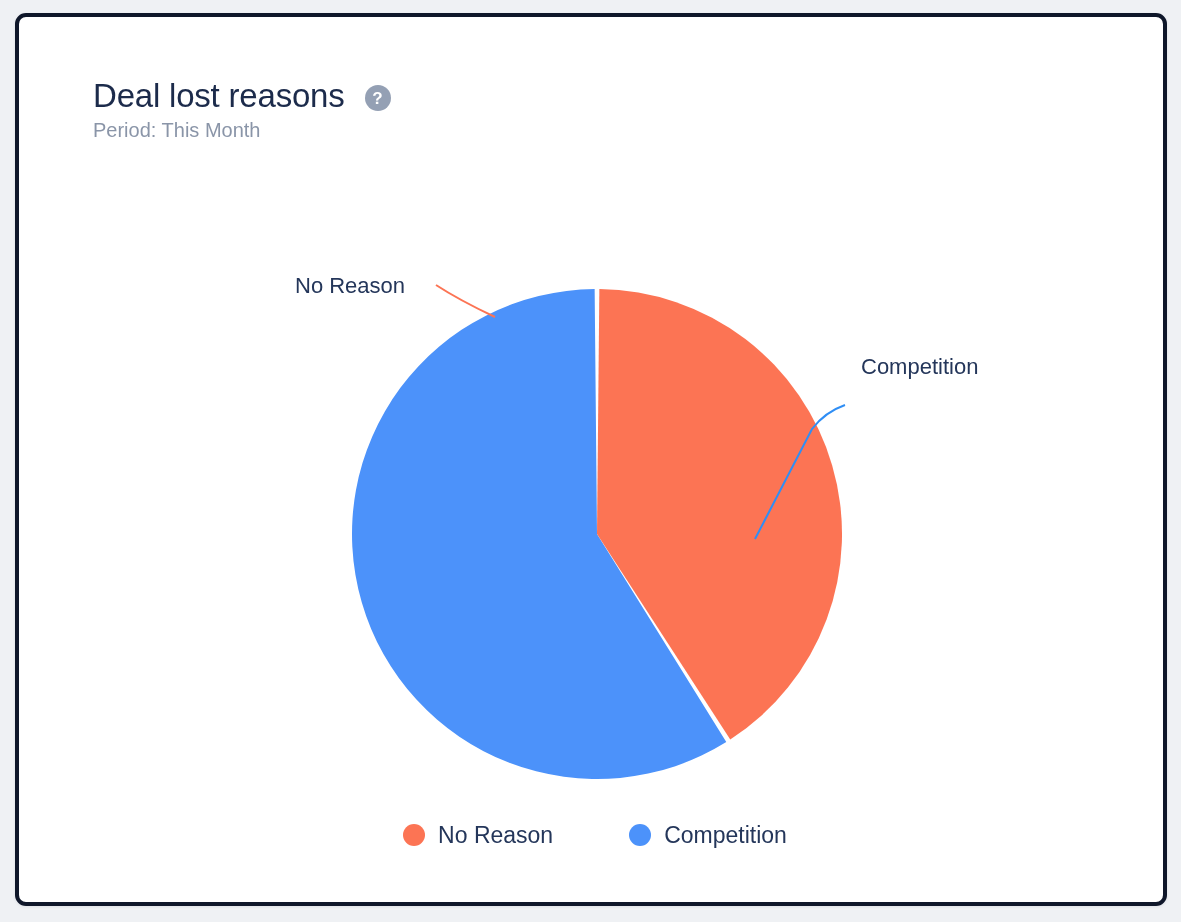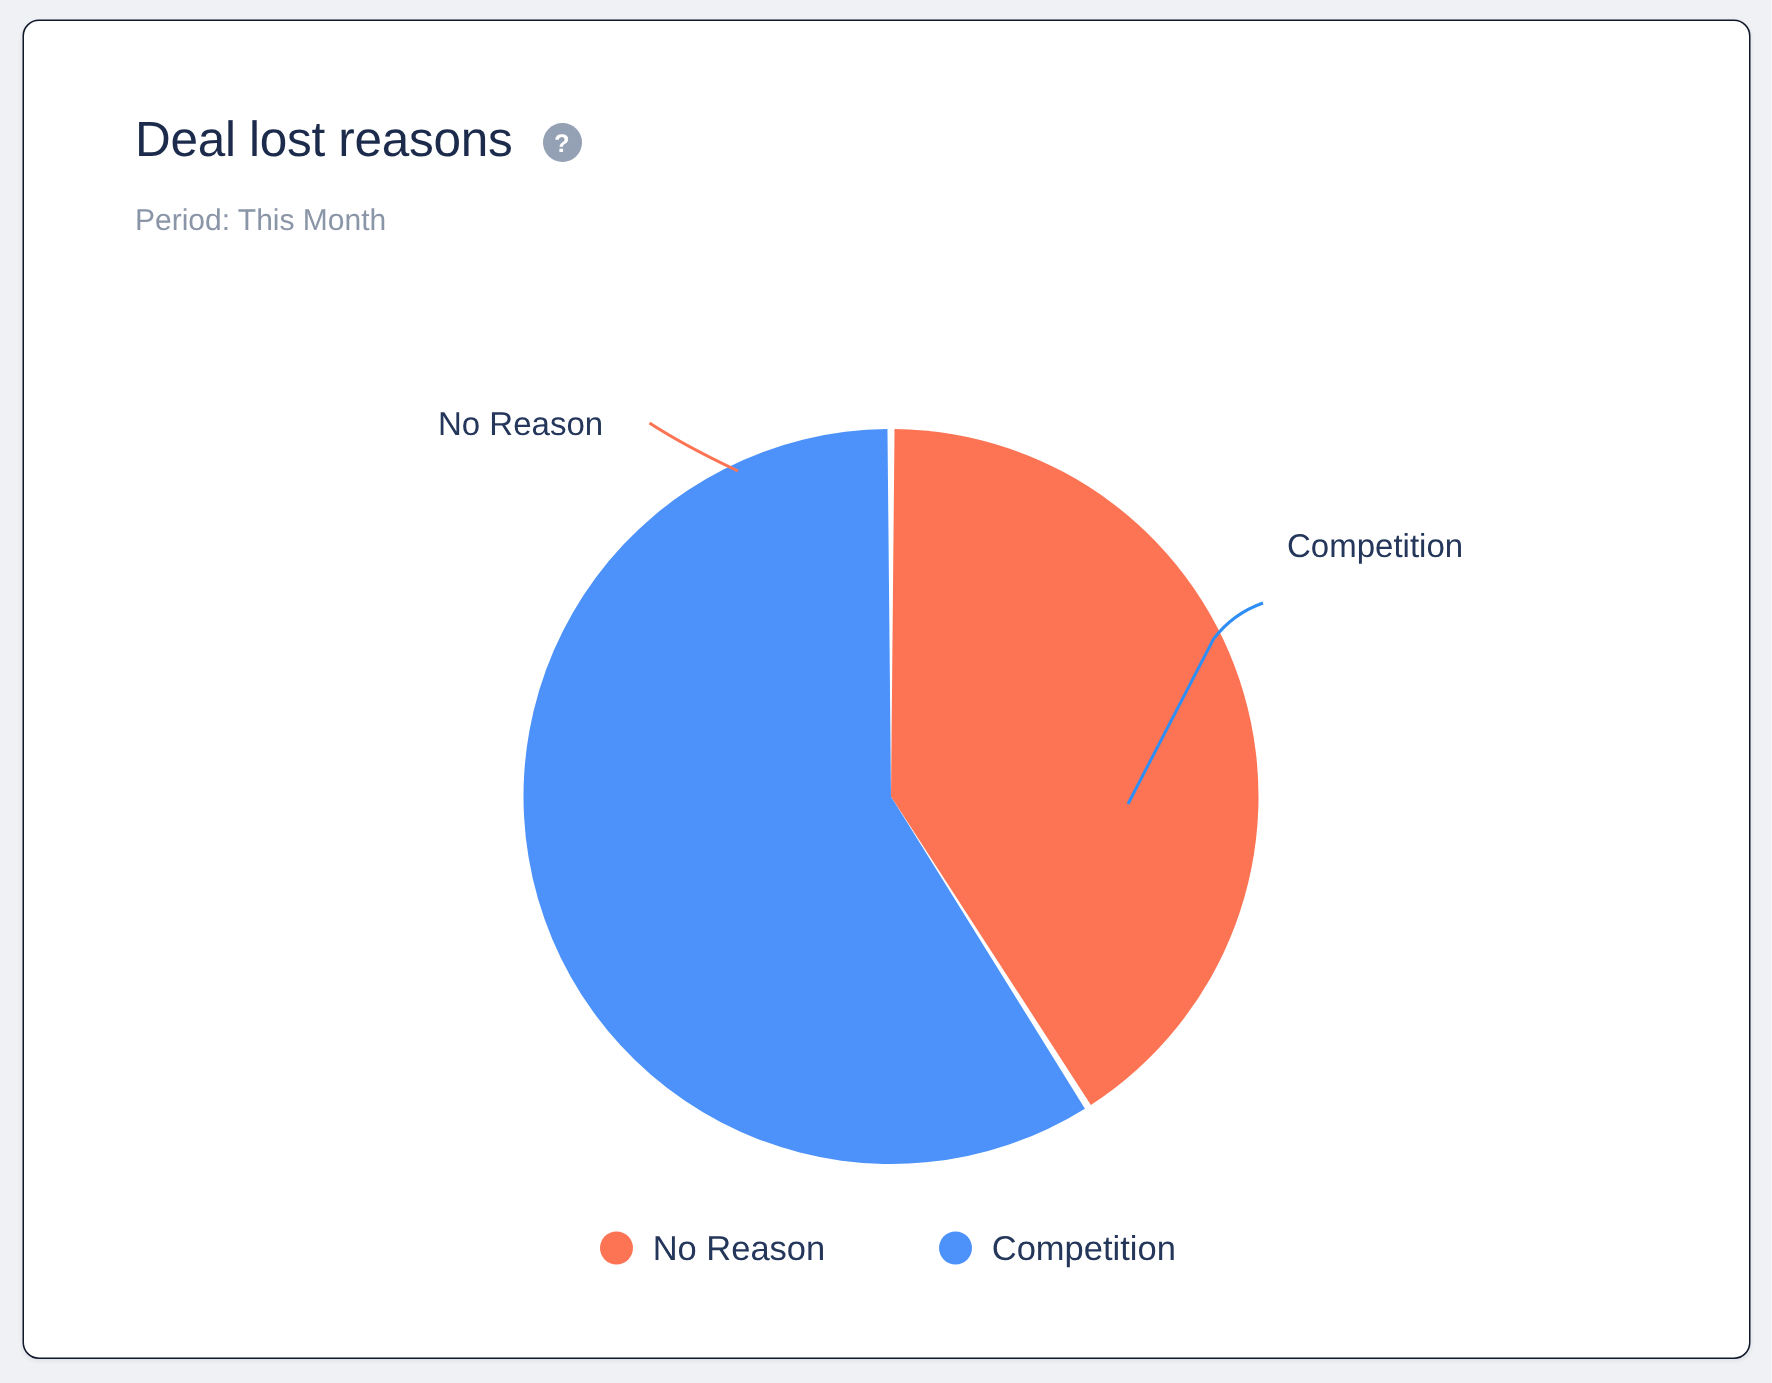--- a/index.html
+++ b/index.html
@@ -16,21 +16,21 @@
   }
 
   #widget-card {
     position: absolute;
     left: 15px;
     top: 13px;
     width: 1152px;
     height: 893px;
     background: #ffffff;
     border-radius: 11px;
-    border: 1px solid #0f172a;
+    border: 4px solid #0f172a;
     box-sizing: border-box;
     box-shadow: 0 1px 3px rgba(28, 42, 70, 0.08);
     overflow: hidden;
   }
 
   
   #card-header {
     position: absolute;
     left: 74px;
     top: 57px;
@@ -60,21 +60,20 @@
     flex: none;
     cursor: pointer;
   }
   #help-icon span {
     color: #ffffff;
     font-size: 17px;
     font-weight: bold;
     line-height: 17px;
   }
   #widget-period {
-    margin-top: 20px;
     font-size: 20px;
     line-height: 24px;
     color: #8a95a8;
     white-space: nowrap;
   }
 
   
   #chart-area {
     position: absolute;
     left: 0;

